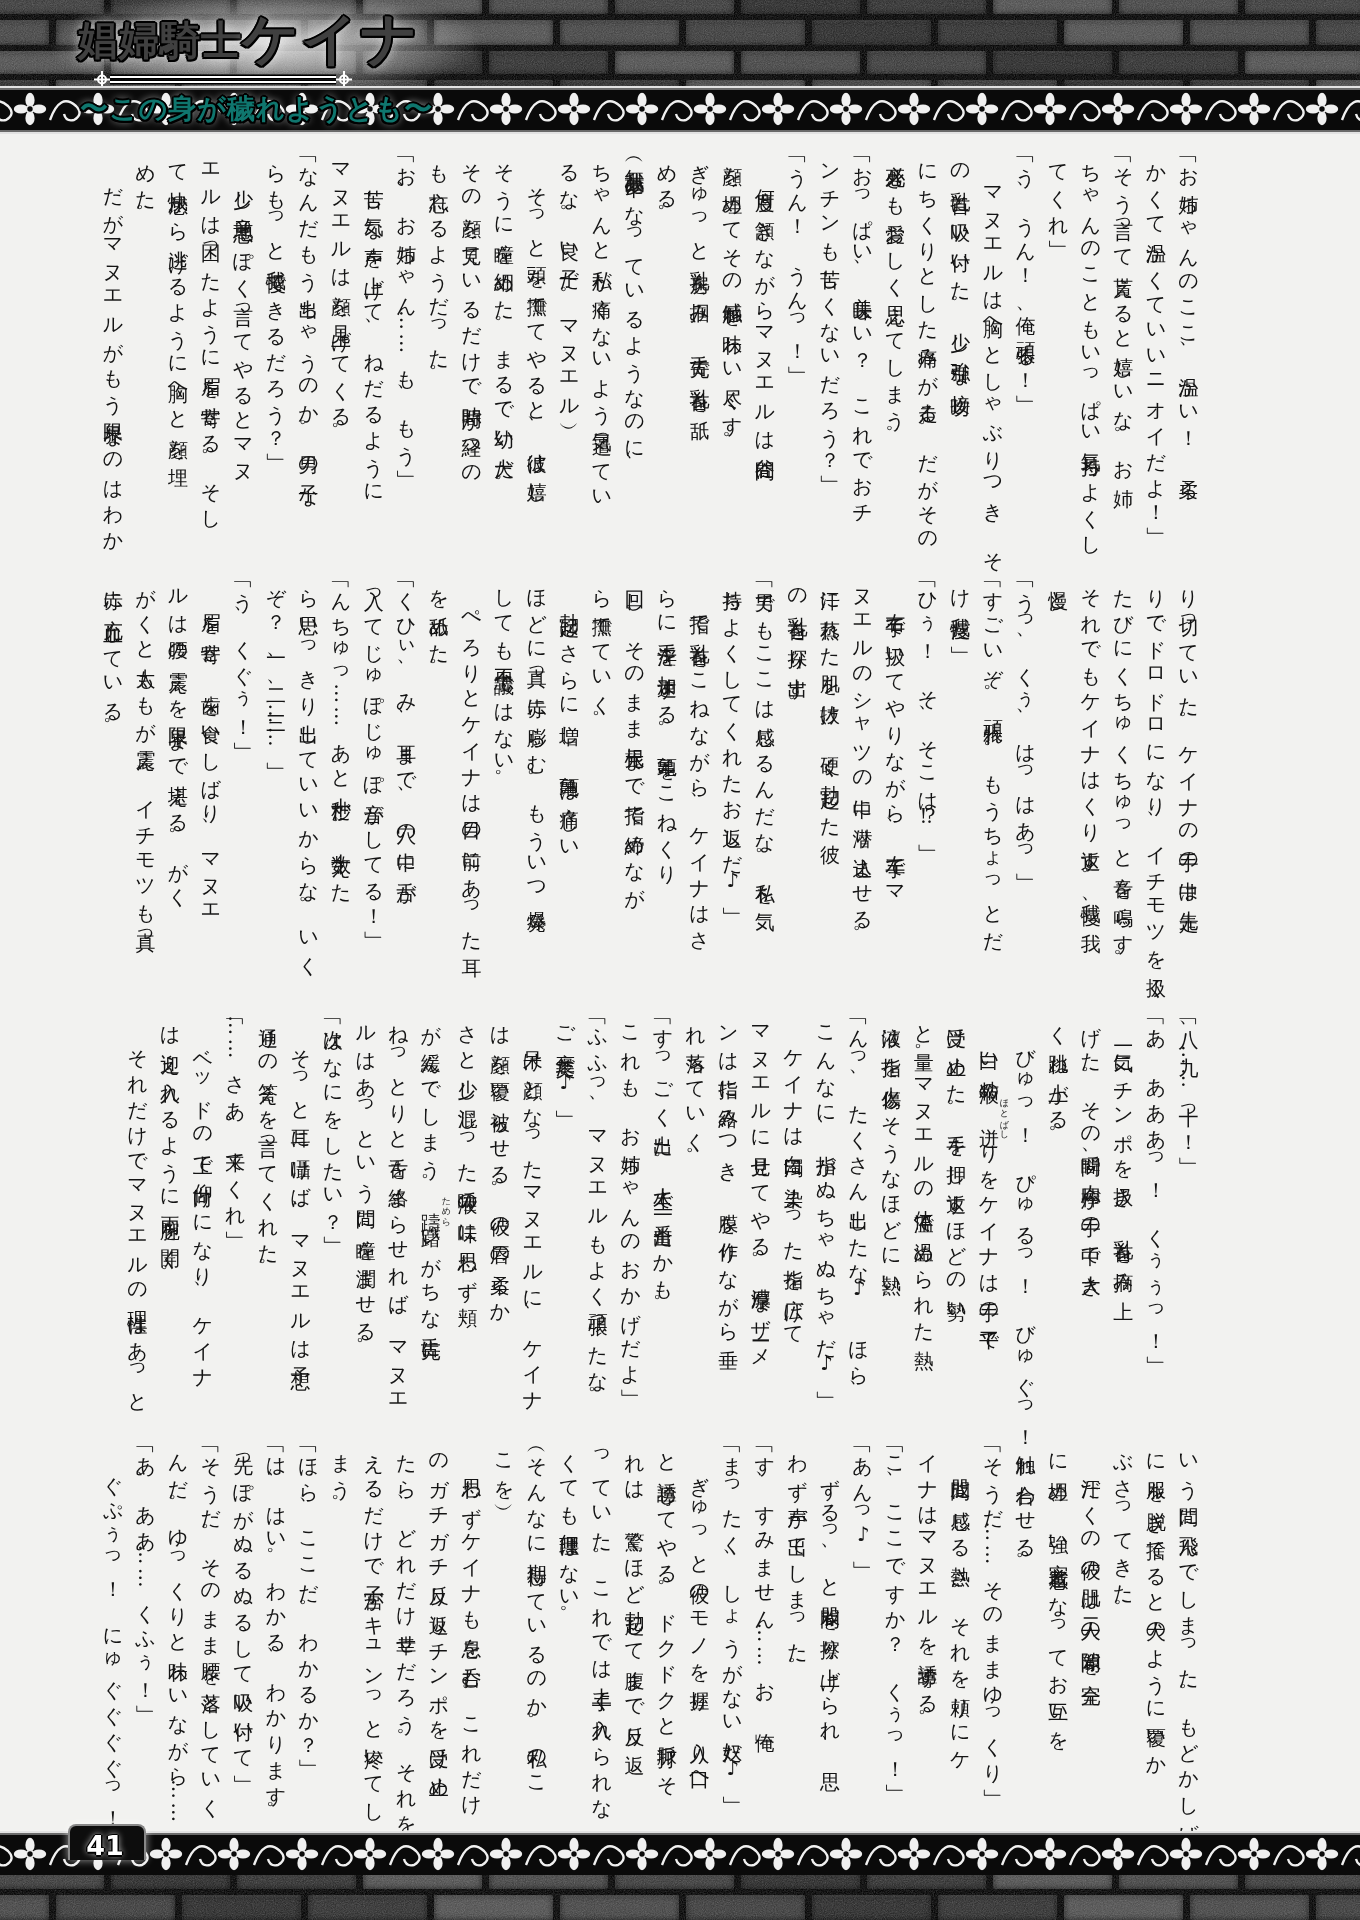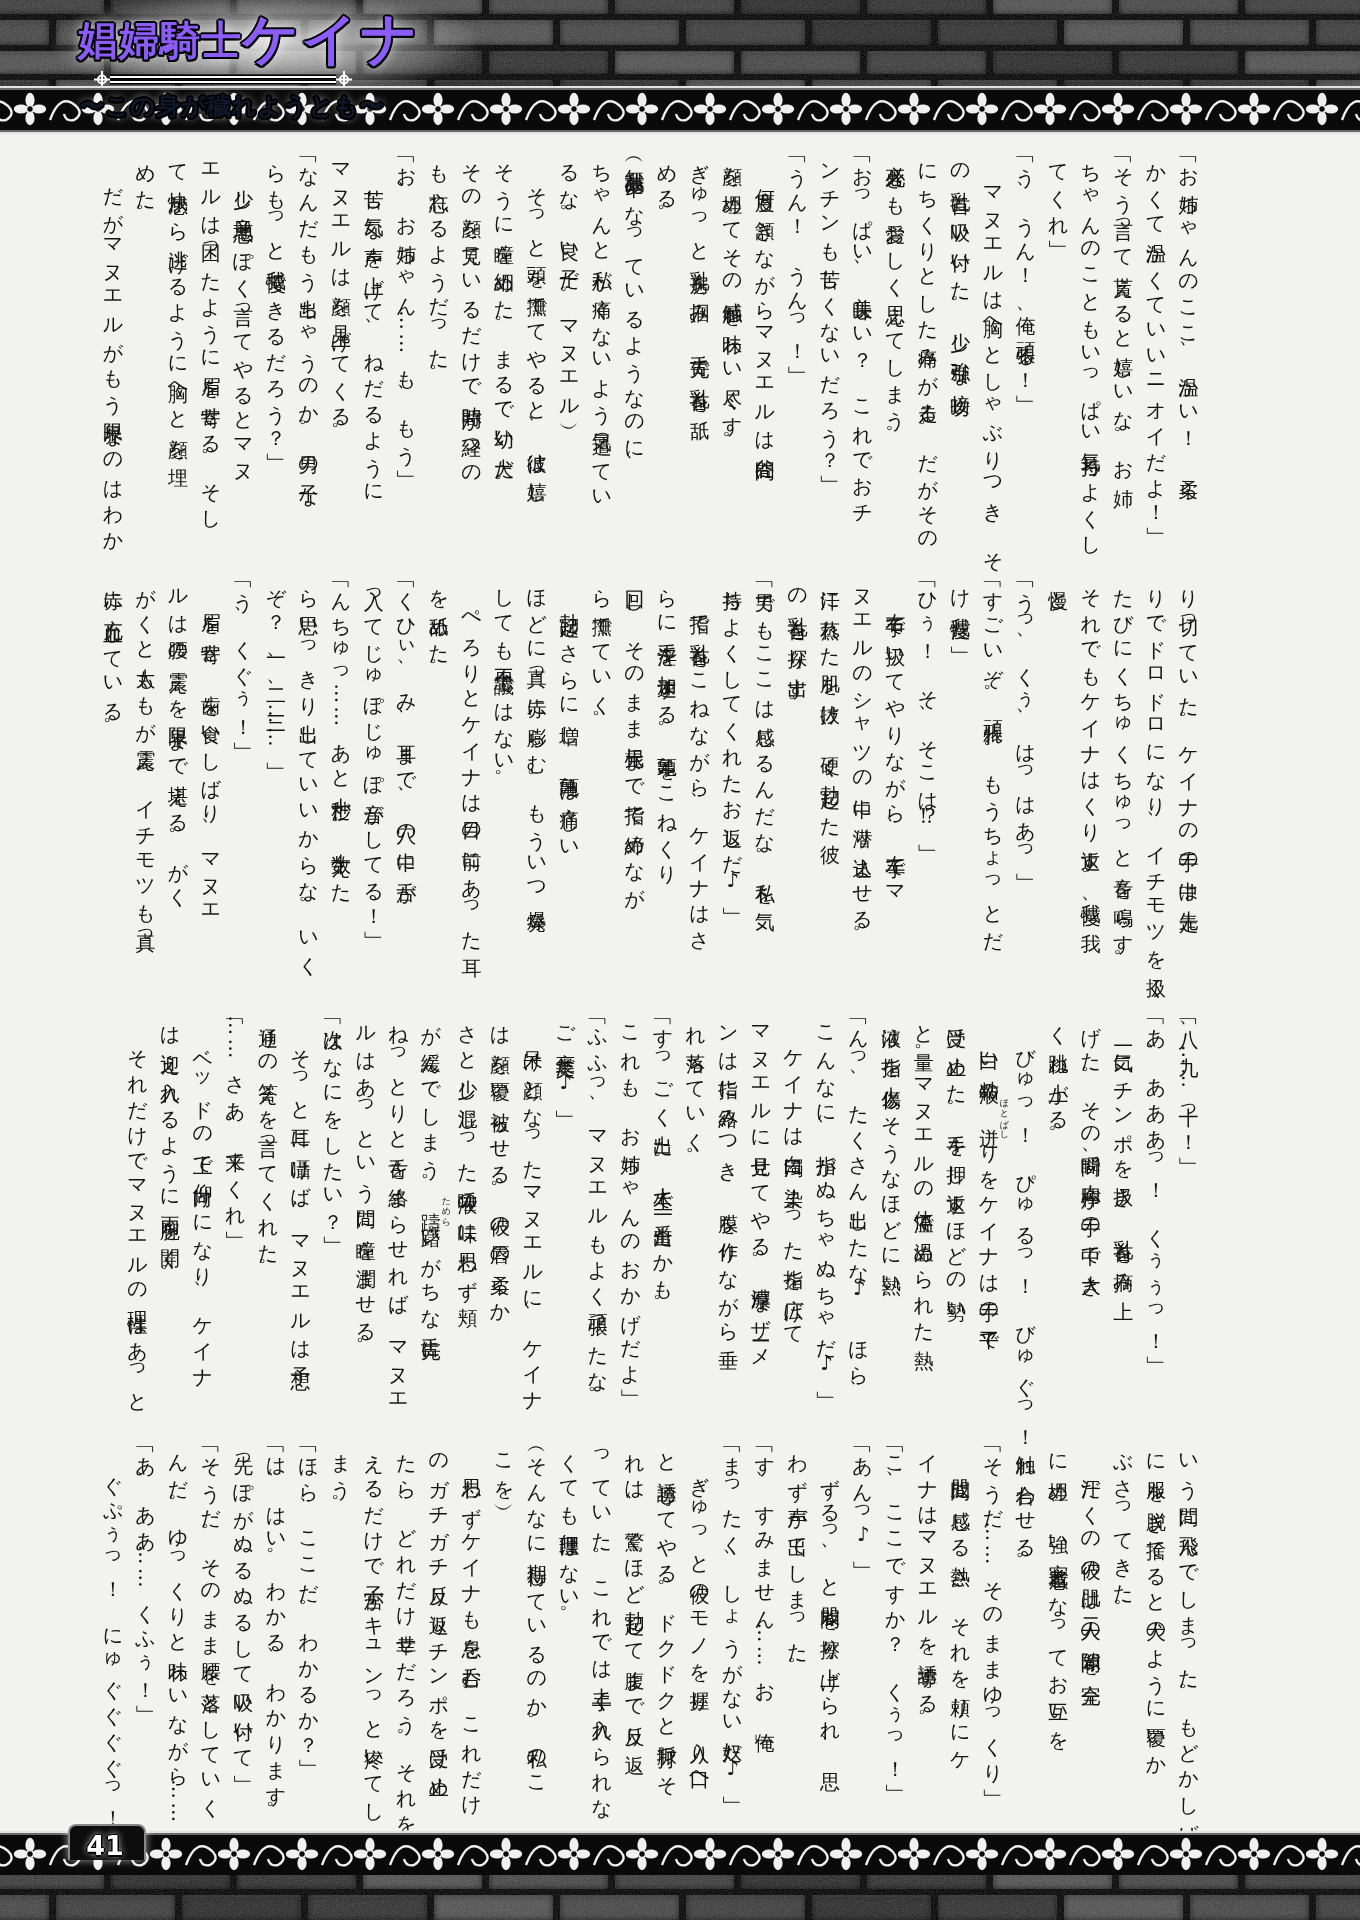--- a/index.html
+++ b/index.html
@@ -24,32 +24,32 @@
   .ornament-band.top{top:86px;}
   .ornament-band.bottom{top:1831px;}
   .ornament-band svg{position:absolute;left:0;top:0;}
   
   .title-glow{
     position:absolute;left:55px;top:-6px;width:420px;height:100px;
     background:radial-gradient(ellipse at center, rgba(255,255,255,.85) 0%, rgba(255,255,255,.25) 55%, rgba(255,255,255,0) 75%);
     filter:blur(3px);
   }
   .title-block{
-    position:absolute;left:78px;top:2px;width:360px;color:#8b5cf6;
+    position:absolute;left:78px;top:2px;width:360px;color:#404040;
     white-space:nowrap;font-weight:bold;
     text-shadow:-2px 0 #000,2px 0 #000,0 -2px #000,0 2px #000,
       -1.5px -1.5px #000,1.5px 1.5px #000,-1.5px 1.5px #000,1.5px -1.5px #000,
       0 0 12px #fff;
   }
   .title-small{font-size:40px;letter-spacing:1px;vertical-align:baseline;}
   .title-large{font-size:56px;letter-spacing:2px;vertical-align:-4px;}
   .flourish-svg{position:absolute;left:88px;top:68px;}
   .subtitle{
     position:absolute;left:80px;top:90px;width:290px;text-align:center;
-    font-size:24px;font-weight:bold;color:#0f172a;letter-spacing:1px;z-index:5;
+    font-size:28px;font-weight:bold;color:#0f766e;letter-spacing:1px;z-index:5;
     text-shadow:-2px 0 #000,2px 0 #000,0 -2px #000,0 2px #000,
       -1.5px -1.5px #000,1.5px 1.5px #000,-1.5px 1.5px #000,1.5px -1.5px #000,
       0 0 8px #fff;
     white-space:nowrap;
   }
   
   .band{
     position:absolute;right:155px;width:1112px;height:396px;
     writing-mode:vertical-rl;text-orientation:mixed;
     font-size:20px;line-height:32.6px;letter-spacing:3.2px;

